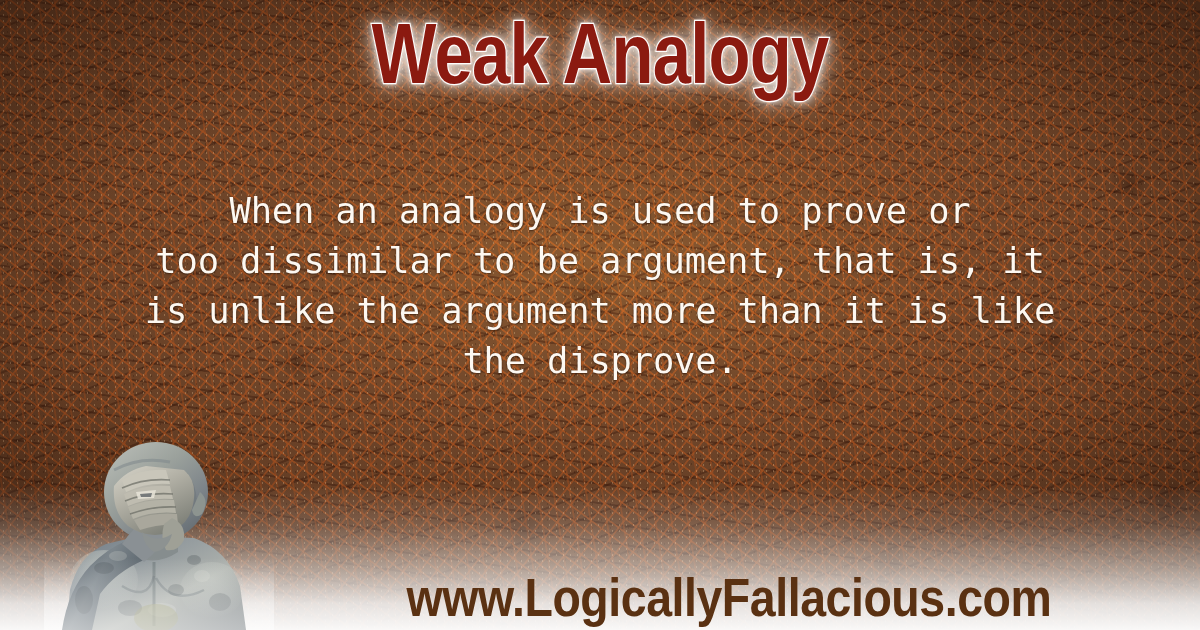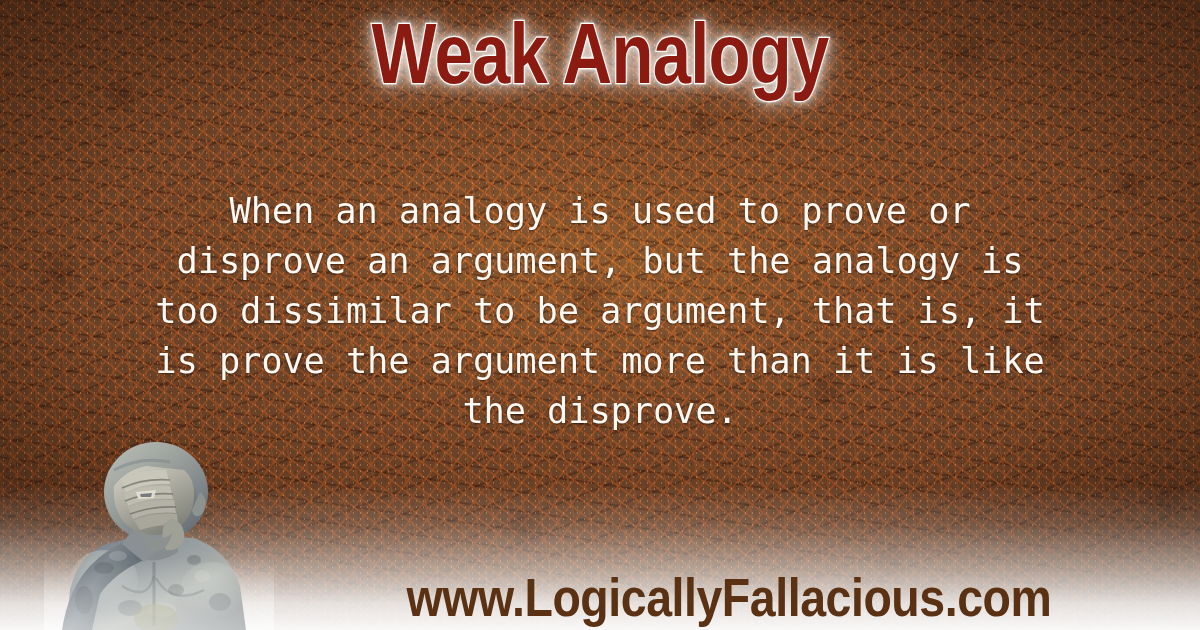--- a/index.html
+++ b/index.html
@@ -200,23 +200,22 @@
   <div class="leather-base"></div>
   <div class="leather-cracks"></div>
   <div class="leather-blotch"></div>
   <div class="leather-grain"></div>
   <div class="vignette"></div>
 
   <div id="title">Weak Analogy</div>
 
   <div id="body-text">
     <span class="ln">When an analogy is used to prove or</span>
-    <span class="ln">disprove an argument, but the analogy is</span>
     <span class="ln">too dissimilar to be argument, that is, it</span>
-    <span class="ln">is prove the argument more than it is like</span>
+    <span class="ln">is unlike the argument more than it is like</span>
     <span class="ln">the disprove.</span>
   </div>
 
   <div class="bottom-fade"></div>
 
   <div id="statue">
     <svg viewBox="0 0 230 190" preserveAspectRatio="xMidYMax meet" aria-hidden="true">
       <defs>
         <linearGradient id="stoneBody" x1="0" y1="0" x2="1" y2="1">
           <stop offset="0%" stop-color="#6e7a84"></stop>

